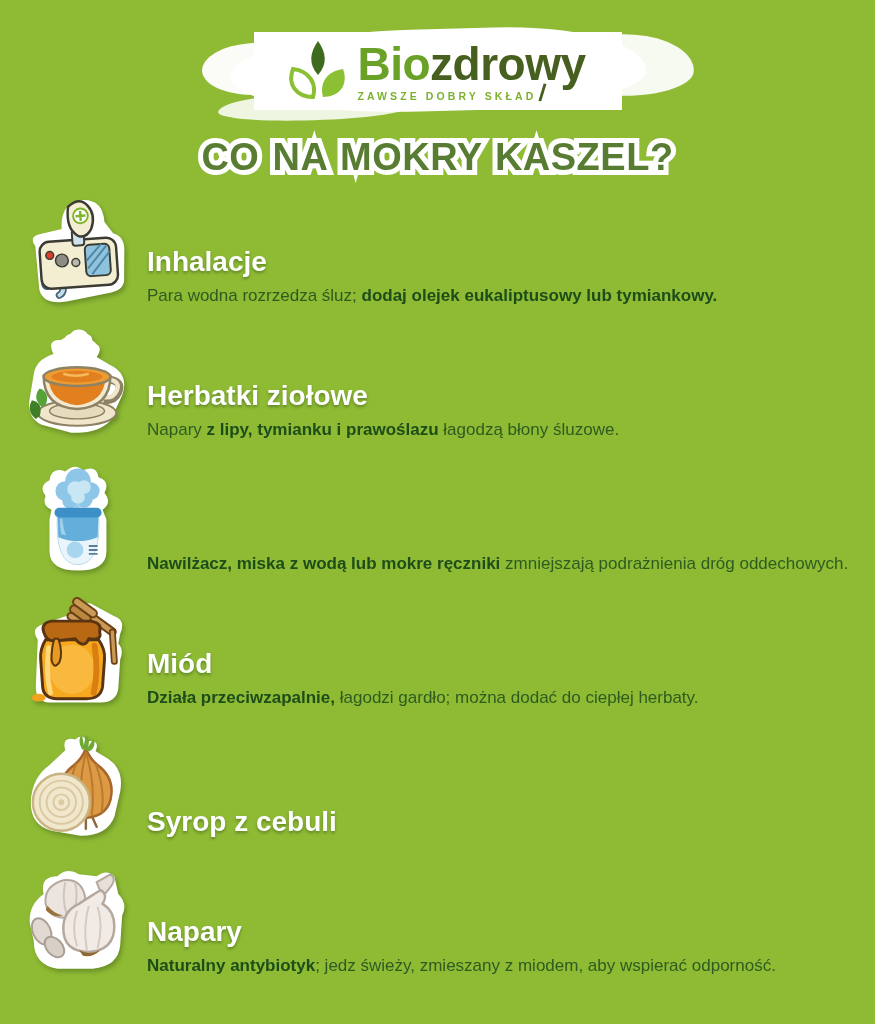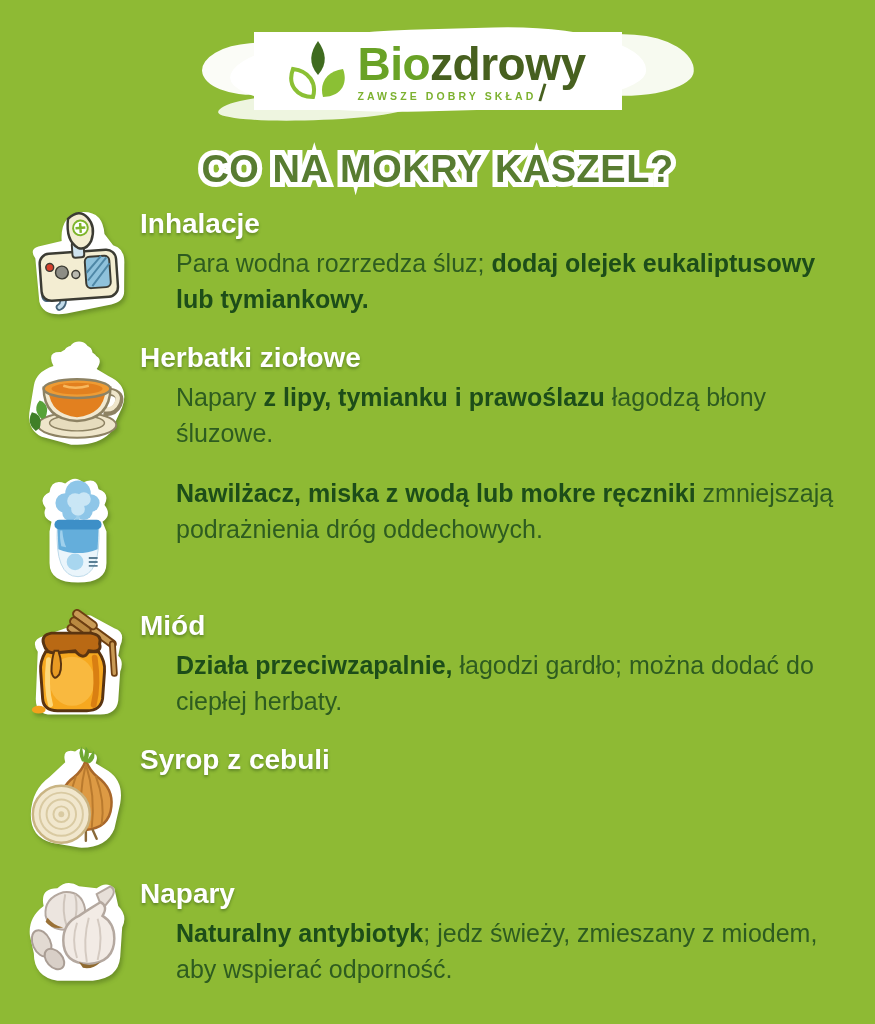--- a/index.html
+++ b/index.html
@@ -35,36 +35,36 @@
   .leaves{width:58px;height:64px;flex:0 0 58px;}
   .brand-line{display:flex;flex-direction:column;}
   .brand{font-size:46px;font-weight:700;letter-spacing:-.5px;line-height:1.05;}
   .brand .bio{color:var(--logo-bio);}
   .brand .zdrowy{color:var(--logo-zdrowy);}
   .tagline-row{display:flex;align-items:flex-start;gap:3px;margin-top:2px;}
   .tagline{font-size:10.5px;font-weight:700;letter-spacing:3.1px;color:var(--logo-tagline);}
   .tag-slash{color:var(--logo-zdrowy);font-size:24px;font-weight:700;line-height:10px;transform:translateY(-2px) rotate(6deg);}
   
   .title{
-    text-align:center;margin-top:32px;
+    text-align:center;margin-top:20px;
     font-size:38px;font-weight:800;letter-spacing:.5px;word-spacing:2px;
     color:var(--title-text);
     -webkit-text-stroke:10px #ffffff;
     paint-order:stroke fill;
     text-shadow:0 4px 0 rgba(255,255,255,.9), 3px 0 0 rgba(255,255,255,.7), -3px 0 0 rgba(255,255,255,.7);
   }
   
   .sections{padding:16px 26px 0 24px;}
-  .section{display:flex;gap:8px;align-items:flex-start;margin-bottom:21px;}
+  .section{display:flex;gap:15px;align-items:flex-end;margin-bottom:21px;}
   .icon-wrap{width:108px;height:113px;flex:0 0 108px;}
   .icon-wrap svg{width:100%;height:100%;filter:drop-shadow(2px 3px 2px rgba(30,50,10,.30));}
   .section-text{flex:1;padding-top:1px;}
   .section-heading{font-size:28px;font-weight:700;color:var(--heading-text);
     text-shadow:0 2px 3px rgba(40,70,20,.45);margin-bottom:6px;}
-  .section-body{font-size:25px;color:var(--body-text);line-height:1.42;max-width:712px;margin-left:36px;}
+  .section-body{font-size:17px;color:var(--body-text);line-height:1.42;max-width:712px;}
   .section-body .b{font-weight:700;color:var(--body-text-bold);}
 </style>
 </head>
 <body>
 
 <div class="page">
 
   <div class="header">
     <div class="brush">
       <div class="b2"></div>

